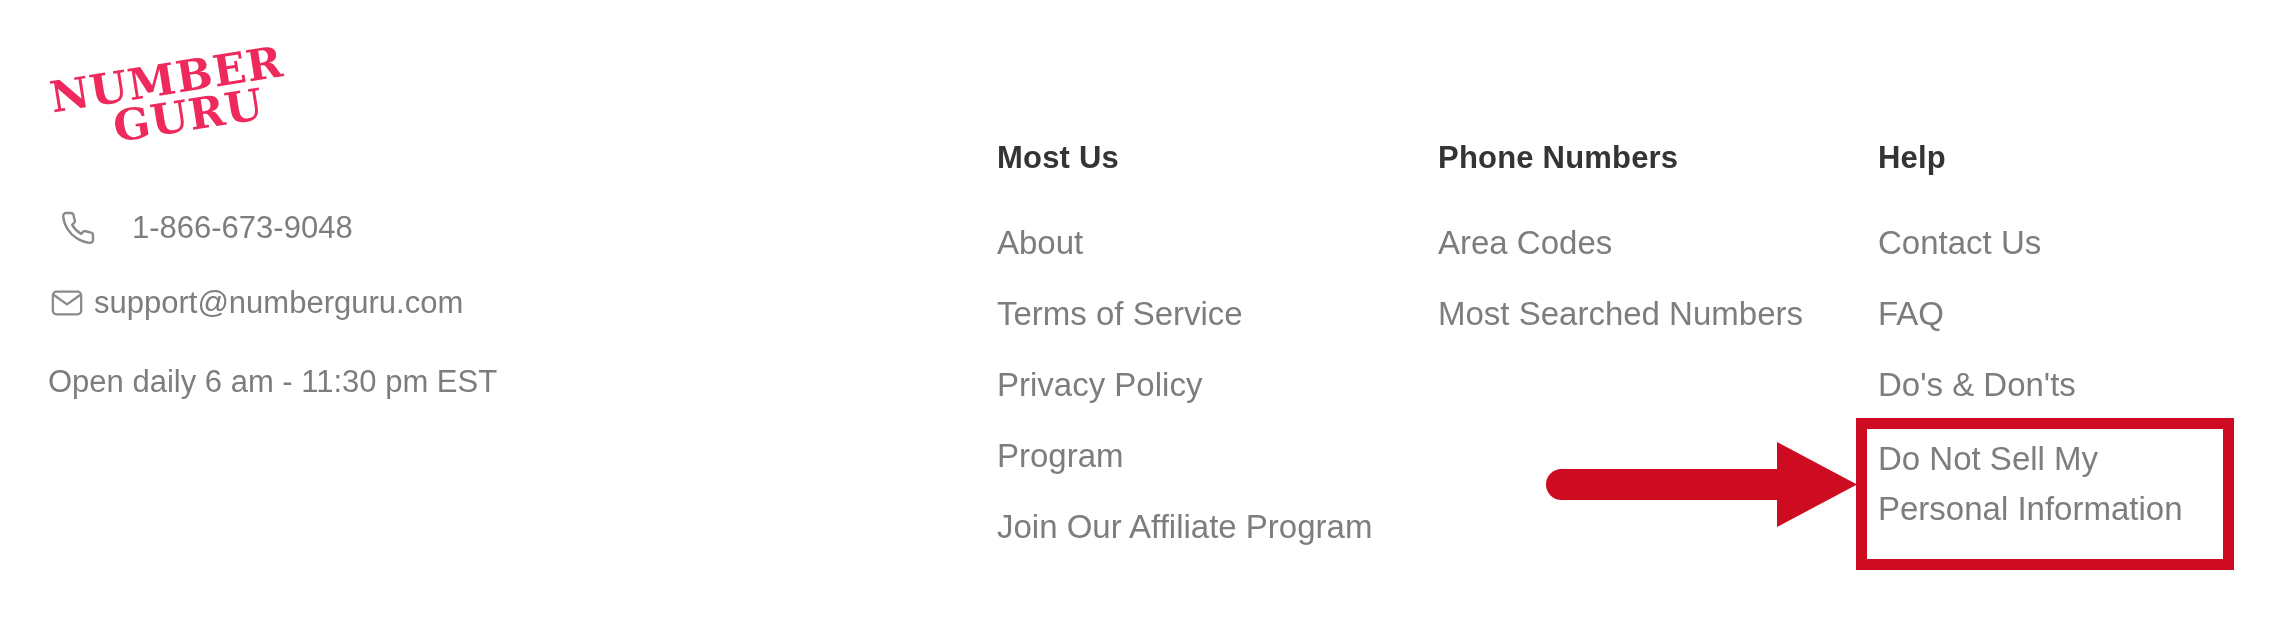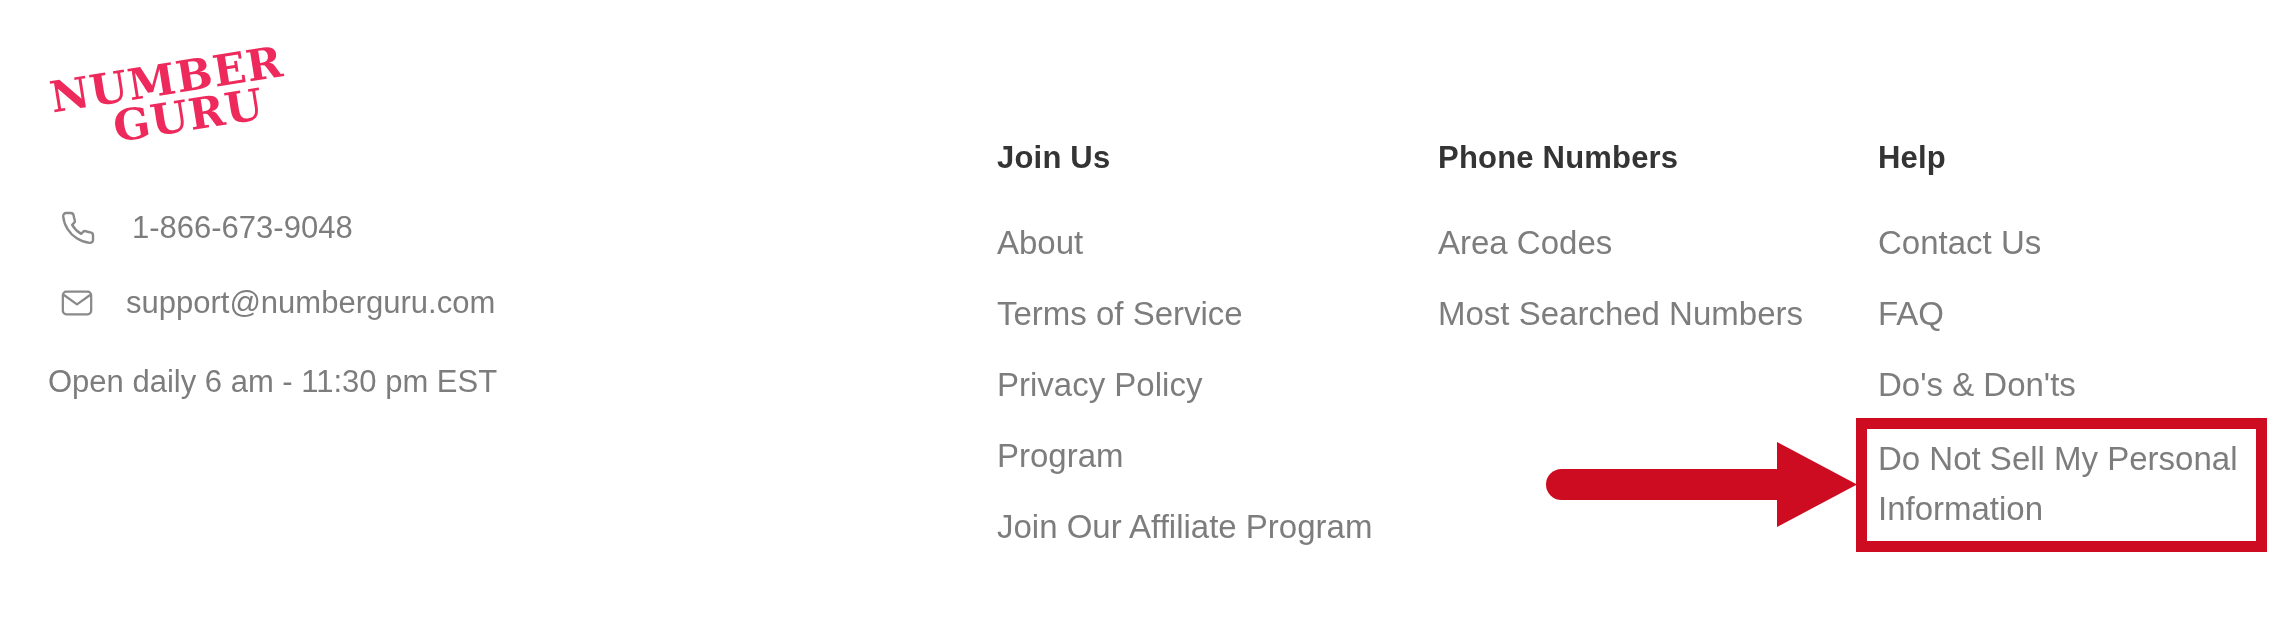--- a/index.html
+++ b/index.html
@@ -39,21 +39,21 @@
   
   .contact-row {
     position: absolute;
     display: flex;
     align-items: center;
     color: var(--link-gray);
     font-size: 31px;
     cursor: pointer;
   }
   .row-phone { left: 60px; top: 210px; gap: 36px; }
-  .row-email { left: 58px; top: 285px; gap: 30px; }
+  .row-email { left: 48px; top: 285px; gap: 8px; }
   .contact-row .icn { display: flex; align-items: center; color: var(--icon-gray); }
   .hours {
     position: absolute;
     left: 48px;
     top: 364px;
     font-size: 31px;
     color: var(--link-gray);
   }
 
   
@@ -75,22 +75,22 @@
     margin-bottom: 21px;
     color: var(--link-gray);
     cursor: pointer;
   }
   .col-links li.narrow { max-width: 300px; }
 
   
   .dns-item {
     margin: -13px 0 8px -22px;
     border: 11px solid var(--annotation-red);
-    padding: 5px 10px 7px 11px;
-    width: 411px;
+    padding: 5px 10px 25px 11px;
+    width: 378px;
     box-sizing: border-box;
   }
 
   
   .arrow-svg {
     position: absolute;
     left: 1544px;
     top: 439px;
     color: var(--annotation-red);
     pointer-events: none;
@@ -119,21 +119,21 @@
         <rect x="2" y="4" width="20" height="16" rx="2.5"></rect>
         <path d="M21 6.5l-9 6.5-9-6.5"></path>
       </svg>
   </span>
   <span>support@numberguru.com</span>
 </div>
 
 <div class="hours">Open daily 6 am - 11:30 pm EST</div>
 
 <div class="col col-about">
-  <div class="col-header">Join Us</div>
+  <div class="col-header">Most Us</div>
   <ul class="col-links">
     <li>About</li>
     <li>Terms of Service</li>
     <li>Privacy Policy</li>
     <li>Program</li>
     <li>Join Our Affiliate Program</li>
   </ul>
 </div>
 
 <div class="col col-phone">

